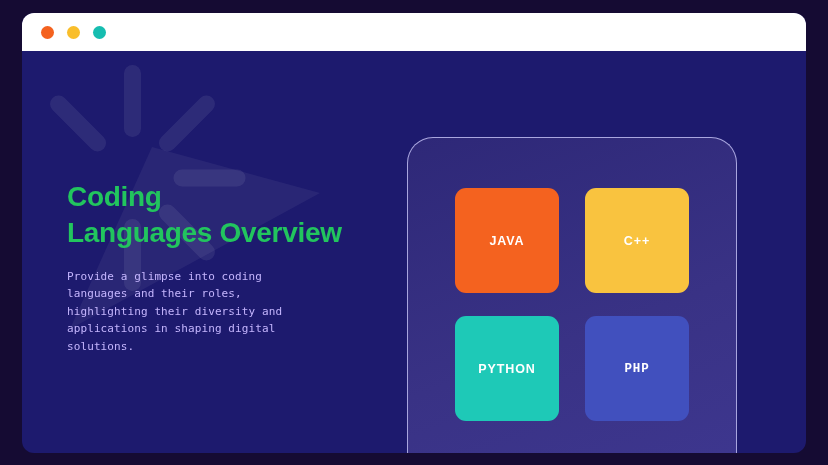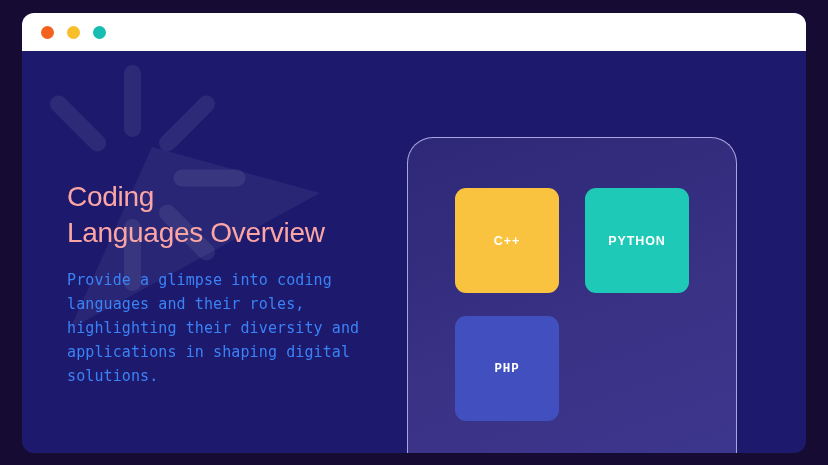--- a/index.html
+++ b/index.html
@@ -77,33 +77,33 @@
 
   
   .left-col {
     position: absolute;
     left: 45px;
     top: 128px;
     width: 330px;
   }
 
   .page-title {
-    color: #fca5a5;
+    color: #22c55e;
     font-size: 28px;
-    font-weight: normal;
+    font-weight: bold;
     line-height: 1.28;
     letter-spacing: -0.3px;
     white-space: pre-line;
   }
 
   .page-subtitle {
     margin-top: 17px;
-    color: #3b82f6;
+    color: #c4b5fd;
     font-family: "DejaVu Sans Mono", "Liberation Mono", monospace;
-    font-size: 15px;
+    font-size: 11px;
     line-height: 1.60;
     letter-spacing: 0.1px;
     white-space: pre-line;
   }
 
   
   .cards-panel {
     position: absolute;
     left: 385px;
     top: 86px;
@@ -174,20 +174,23 @@
       <p class="page-subtitle">Provide a glimpse into coding
 languages and their roles,
 highlighting their diversity and
 applications in shaping digital
 solutions.</p>
     </div>
 
     <div class="cards-panel">
       <div class="cards-grid">
 
+        <div class="lang-card" style="background: rgb(244, 98, 31);">
+          <span class="lang-label">JAVA</span>
+        </div>
 
         <div class="lang-card" style="background: rgb(249, 195, 63);">
           <span class="lang-label">C++</span>
         </div>
 
         <div class="lang-card" style="background: rgb(30, 201, 183);">
           <span class="lang-label">PYTHON</span>
         </div>
 
         <div class="lang-card" style="background: rgb(65, 80, 190); font-family: Liberation Mono, monospace;">

